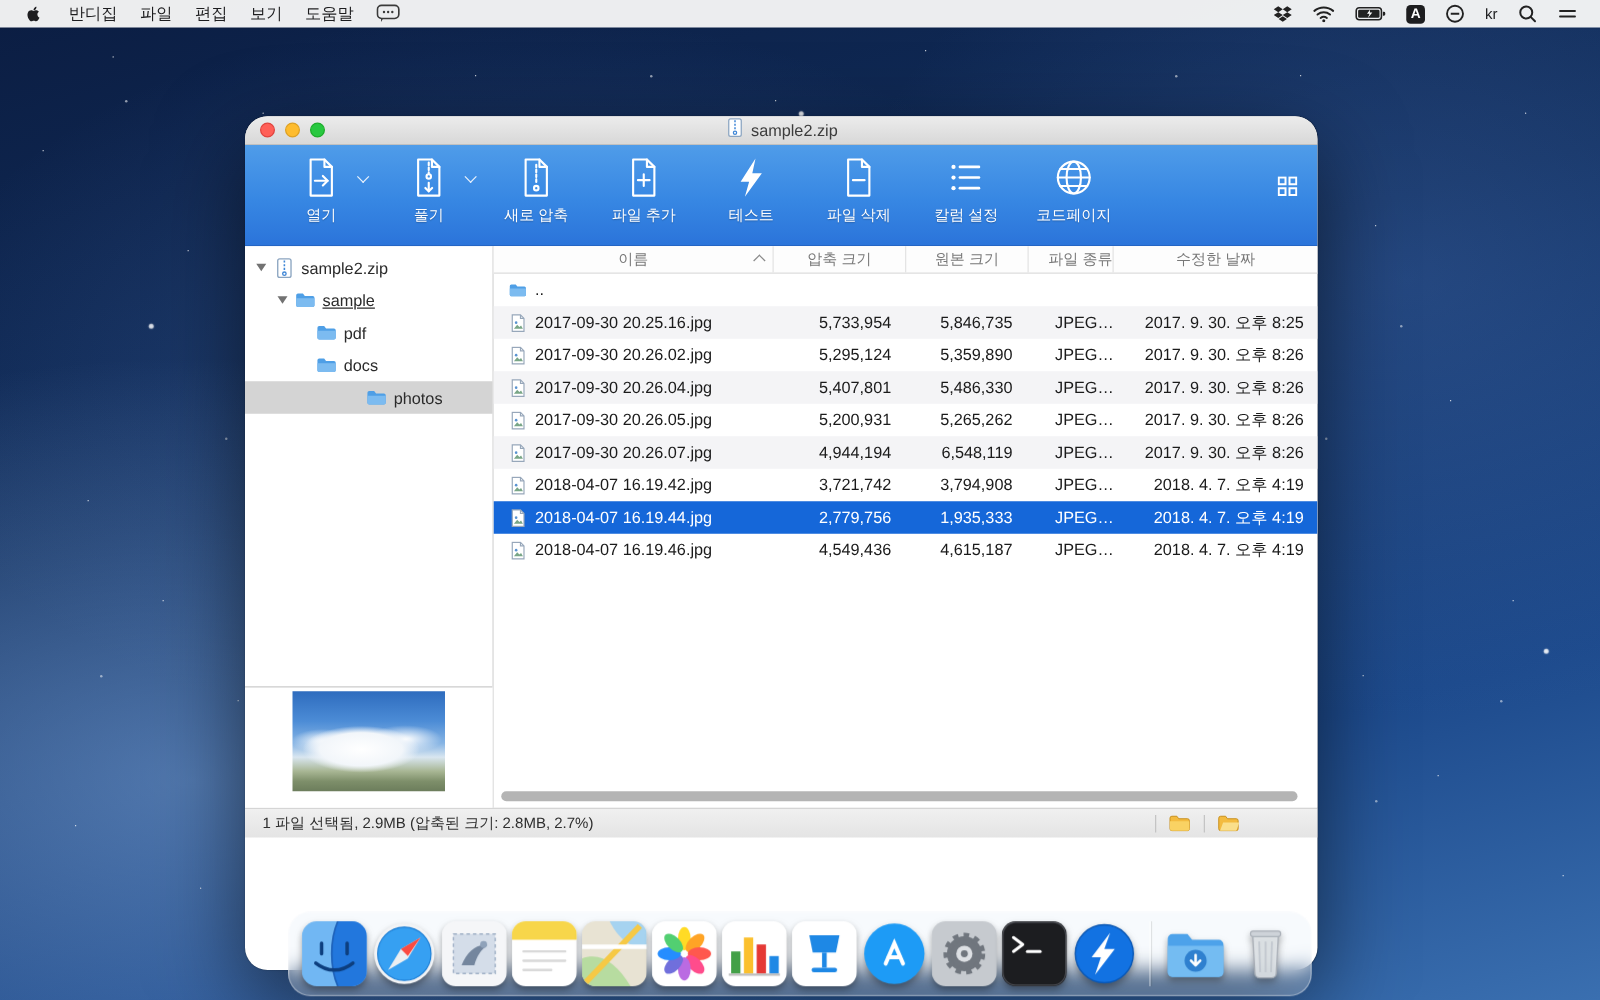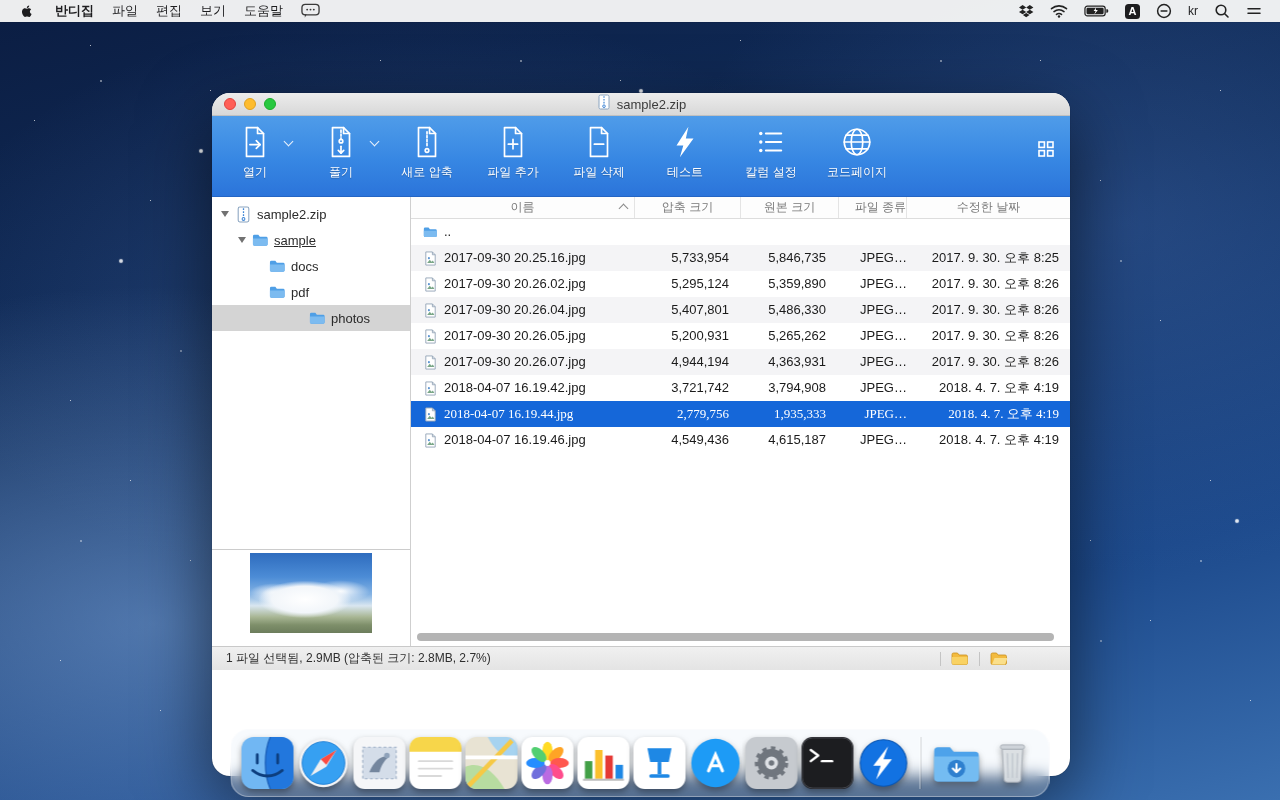--- a/index.html
+++ b/index.html
@@ -34,46 +34,46 @@
     1010px 300px 1px 1px rgba(255,255,255,.9),420px 700px 1px 1px rgba(255,255,255,.8),
     1236px 520px 1px 1px rgba(255,255,255,.9),120px 260px 1px 1px rgba(255,255,255,.85);}
 
   
   .menubar{position:absolute;left:0;top:0;right:0;height:22px;background:rgba(246,246,246,.96);
     display:flex;align-items:center;justify-content:space-between;font-size:13px;color:#1d1d1f;
     box-shadow:0 0 1px rgba(0,0,0,.35);z-index:50;}
   .mb-left{display:flex;align-items:center;padding-left:12px;}
   .mb-left .apple{display:flex;align-items:center;margin-right:4px;padding:0 8px;}
   .mb-item{padding:0 9px;cursor:default;}
-  .mb-item.bold{font-weight:bold;}
+  .mb-item.bold{font-weight:normal;}
   .mb-bubble{display:flex;align-items:center;padding:0 9px;}
   .mb-right{display:flex;align-items:center;gap:0;padding-right:10px;}
   .mb-right>span{display:flex;align-items:center;padding:0 8px;}
   .inputA{background:#1d1d1f;color:#fff !important;width:15px;height:15px;border-radius:3.5px;
     font-size:11px;font-weight:bold;display:flex;align-items:center;justify-content:center;
     padding:0 !important;margin:0 8px;}
   .kr{font-size:12px;}
   .mb-right svg{display:block;}
 
   
-  .window{position:absolute;left:212px;top:93px;width:858px;height:683px;border-radius:18px;
+  .window{position:absolute;left:196px;top:93px;width:858px;height:683px;border-radius:18px;
     overflow:hidden;background:#fff;box-shadow:0 25px 70px rgba(0,0,0,.55),0 0 1px rgba(0,0,0,.5);z-index:10;}
   .titlebar{height:22px;background:linear-gradient(#ececec,#d8d8d8);border-bottom:1px solid #c0c0c0;
     position:relative;display:flex;align-items:center;justify-content:center;}
   .lights{position:absolute;left:12px;top:0;height:22px;display:flex;align-items:center;gap:8px;}
   .light{width:12px;height:12px;border-radius:50%;display:inline-block;box-sizing:border-box;}
   .light.red{background:#ff5f57;border:1px solid #e0443e;}
   .light.yellow{background:#febc2e;border:1px solid #dea123;}
   .light.green{background:#28c840;border:1px solid #1dad2b;}
   .title-wrap{display:flex;align-items:center;gap:5px;}
   .title{font-size:13px;color:#3c3c3c;}
 
   .toolbar{height:80px;background:linear-gradient(180deg,#4f9ce9 0%,#3787e3 55%,#2b74da 100%);
     border-bottom:1px solid #2465c4;position:relative;display:flex;}
-  .tb-items{display:flex;}
+  .tb-items{display:flex;padding-left:18px;}
   .tb-item{width:86px;display:flex;flex-direction:column;align-items:center;position:relative;
     padding-top:7px;cursor:default;}
   .tb-icon{height:38px;display:flex;align-items:center;justify-content:center;}
   .tb-icon svg{width:34px;height:34px;}
   .tb-label{font-size:12px;color:#fff;margin-top:3px;text-shadow:0 1px 1px rgba(0,0,0,.25);white-space:nowrap;}
   .tb-chevron{position:absolute;right:5px;top:22px;width:8px;height:8px;}
   .tb-chevron i{display:block;width:6px;height:6px;border-right:1.6px solid #eaf2fc;
     border-bottom:1.6px solid #eaf2fc;transform:rotate(45deg);}
   .tb-grid{position:absolute;right:16px;top:25px;}
 
@@ -101,21 +101,21 @@
   .thead{height:21px;display:flex;border-bottom:1px solid #ddd;background:#fdfdfd;}
   .hcell{box-sizing:border-box;text-align:center;font-size:12px;color:#787878;line-height:20px;
     border-right:1px solid #e4e4e4;position:relative;white-space:nowrap;overflow:hidden;cursor:default;}
   .hcell:last-child{border-right:none;}
   .sortchev{position:absolute;right:7px;top:8px;width:6px;height:6px;border-left:1.5px solid #8a8a8a;
     border-top:1.5px solid #8a8a8a;transform:rotate(45deg);}
   .col0{width:224px;} .col1{width:106px;} .col2{width:98px;} .col3{width:68px;text-align:right;} .col4{flex:1;}
   .tbody{flex:1;}
   .row{display:flex;height:26px;font-size:13px;color:#1b1b1b;cursor:default;}
   .row.alt{background:#f4f4f6;}
-  .row.sel{background:#1567d9;color:#fff;font-family:Liberation Serif, serif;}
+  .row.sel{background:#1567d9;color:#fff;}
   .cell{box-sizing:border-box;line-height:26px;white-space:nowrap;overflow:hidden;}
   .cell.col0{display:flex;align-items:center;padding-left:12px;}
   .cell.col1{text-align:right;padding-right:12px;}
   .cell.col2{text-align:right;padding-right:13px;}
   .cell.col3{padding-left:10px;}
   .cell.col4{text-align:right;padding-right:11px;}
   .ficon{display:flex;flex-shrink:0;margin-right:6px;}
   .ficon svg{width:15px;height:15px;}
   .hscroll{position:absolute;left:6px;right:10px;bottom:4px;height:9px;}
   .hthumb{height:8px;width:99%;background:#b4b4b4;border-radius:4.5px;}
@@ -284,36 +284,36 @@
                 <path d="M23 3v7h7"></path>
                 <path d="M20 17v11M14.5 22.5h11"></path>
               </g>
             </svg>
           </div>
           <div class="tb-label">파일 추가</div>
         </div>
         <div class="tb-item">
           <div class="tb-icon">
             <svg viewBox="0 0 40 40">
+              <path d="M24 2 10 24h8l-4 14 16-22h-9z" fill="#fff"></path>
+            </svg>
+          </div>
+          <div class="tb-label">테스트</div>
+        </div>
+        <div class="tb-item">
+          <div class="tb-icon">
+            <svg viewBox="0 0 40 40">
               <g fill="none" stroke="#fff" stroke-width="2" stroke-linejoin="round" stroke-linecap="round">
                 <path d="M10 3h13l7 7v27H10z"></path>
                 <path d="M23 3v7h7"></path>
                 <path d="M14.5 22.5h11"></path>
               </g>
             </svg>
           </div>
           <div class="tb-label">파일 삭제</div>
-        </div>
-        <div class="tb-item">
-          <div class="tb-icon">
-            <svg viewBox="0 0 40 40">
-              <path d="M24 2 10 24h8l-4 14 16-22h-9z" fill="#fff"></path>
-            </svg>
-          </div>
-          <div class="tb-label">테스트</div>
         </div>
         <div class="tb-item">
           <div class="tb-icon">
             <svg viewBox="0 0 40 40">
               <g stroke="#fff" stroke-width="2.4" stroke-linecap="round">
                 <circle cx="8" cy="10" r="2" fill="#fff" stroke="none"></circle>
                 <path d="M14 10h18"></path>
                 <circle cx="8" cy="20" r="2" fill="#fff" stroke="none"></circle>
                 <path d="M14 20h18"></path>
                 <circle cx="8" cy="30" r="2" fill="#fff" stroke="none"></circle>
@@ -377,31 +377,31 @@
             <span class="side-label">sample</span>
           </div>
           <div class="side-item" style="padding-left: 40px;">
             <span class="disc"></span>
             <span class="side-icon">
               <svg viewBox="0 0 18 16">
                 <path d="M1 3.5A1.5 1.5 0 0 1 2.5 2h4.2L8.3 4H15a1.5 1.5 0 0 1 1.5 1.5V12A1.5 1.5 0 0 1 15 13.5H2.5A1.5 1.5 0 0 1 1 12z" fill="#4f9fe6"></path>
                 <path d="M1 6h15.5V12A1.5 1.5 0 0 1 15 13.5H2.5A1.5 1.5 0 0 1 1 12z" fill="#7cbbf0"></path>
               </svg>
             </span>
-            <span class="side-label">docs</span>
+            <span class="side-label">pdf</span>
           </div>
           <div class="side-item" style="padding-left: 40px;">
             <span class="disc"></span>
             <span class="side-icon">
               <svg viewBox="0 0 18 16">
                 <path d="M1 3.5A1.5 1.5 0 0 1 2.5 2h4.2L8.3 4H15a1.5 1.5 0 0 1 1.5 1.5V12A1.5 1.5 0 0 1 15 13.5H2.5A1.5 1.5 0 0 1 1 12z" fill="#4f9fe6"></path>
                 <path d="M1 6h15.5V12A1.5 1.5 0 0 1 15 13.5H2.5A1.5 1.5 0 0 1 1 12z" fill="#7cbbf0"></path>
               </svg>
             </span>
-            <span class="side-label">pdf</span>
+            <span class="side-label">docs</span>
           </div>
           <div class="side-item sel" style="padding-left: 40px; justify-content: center;">
             <span class="disc"></span>
             <span class="side-icon">
               <svg viewBox="0 0 18 16">
                 <path d="M1 3.5A1.5 1.5 0 0 1 2.5 2h4.2L8.3 4H15a1.5 1.5 0 0 1 1.5 1.5V12A1.5 1.5 0 0 1 15 13.5H2.5A1.5 1.5 0 0 1 1 12z" fill="#4f9fe6"></path>
                 <path d="M1 6h15.5V12A1.5 1.5 0 0 1 15 13.5H2.5A1.5 1.5 0 0 1 1 12z" fill="#7cbbf0"></path>
               </svg>
             </span>
             <span class="side-label">photos</span>
@@ -509,21 +509,21 @@
                 <svg viewBox="0 0 16 16">
                   <path d="M3 1h7l3 3v11H3z" fill="#fff" stroke="#97a7ba" stroke-width="1"></path>
                   <path d="M10 1v3h3" fill="none" stroke="#97a7ba" stroke-width="1"></path>
                   <circle cx="6.3" cy="7.6" r="1.1" fill="#5a93d1"></circle>
                   <path d="M4.4 12.8l2.8-3.4 1.9 2 1.4-1.4 1.6 2.8z" fill="#79a687"></path>
                 </svg>
               </span>
               <span class="fname">2017-09-30 20.26.07.jpg</span>
             </div>
             <div class="cell col1">4,944,194</div>
-            <div class="cell col2">4,363,931</div>
+            <div class="cell col2">6,548,119</div>
             <div class="cell col3">JPEG…</div>
             <div class="cell col4">2017. 9. 30. 오후 8:26</div>
           </div>
           <div class="row">
             <div class="cell col0">
               <span class="ficon">
                 <svg viewBox="0 0 16 16">
                   <path d="M3 1h7l3 3v11H3z" fill="#fff" stroke="#97a7ba" stroke-width="1"></path>
                   <path d="M10 1v3h3" fill="none" stroke="#97a7ba" stroke-width="1"></path>
                   <circle cx="6.3" cy="7.6" r="1.1" fill="#5a93d1"></circle>

